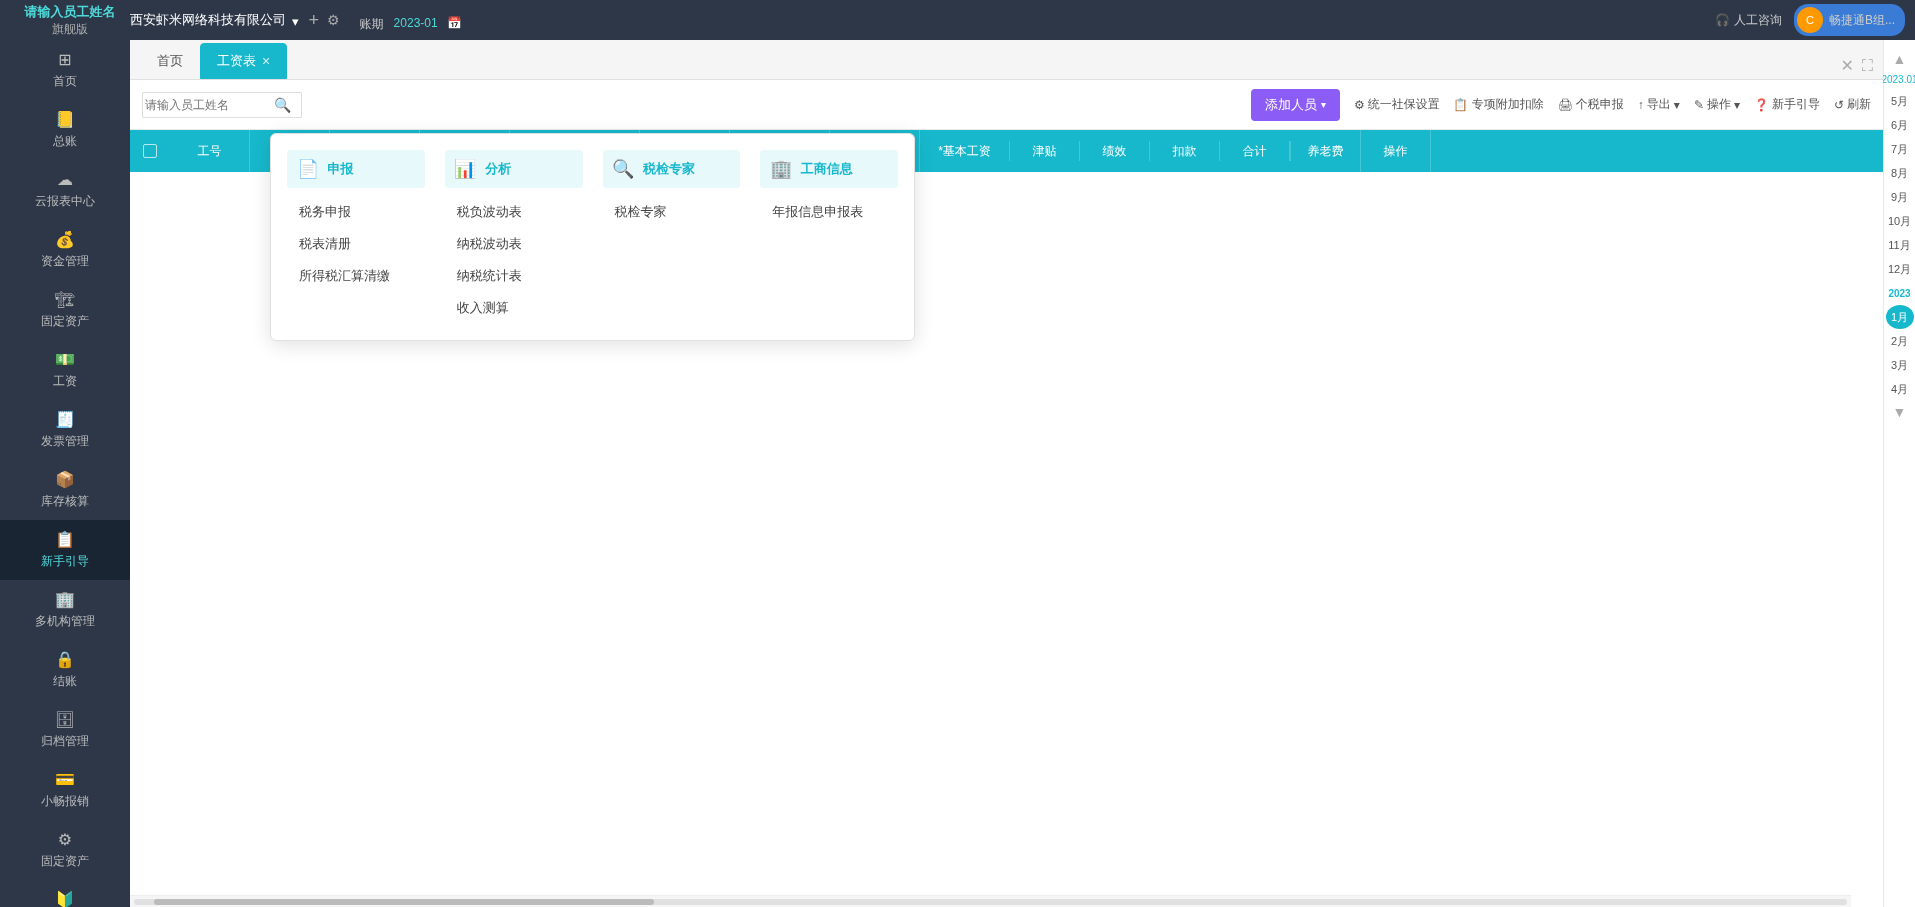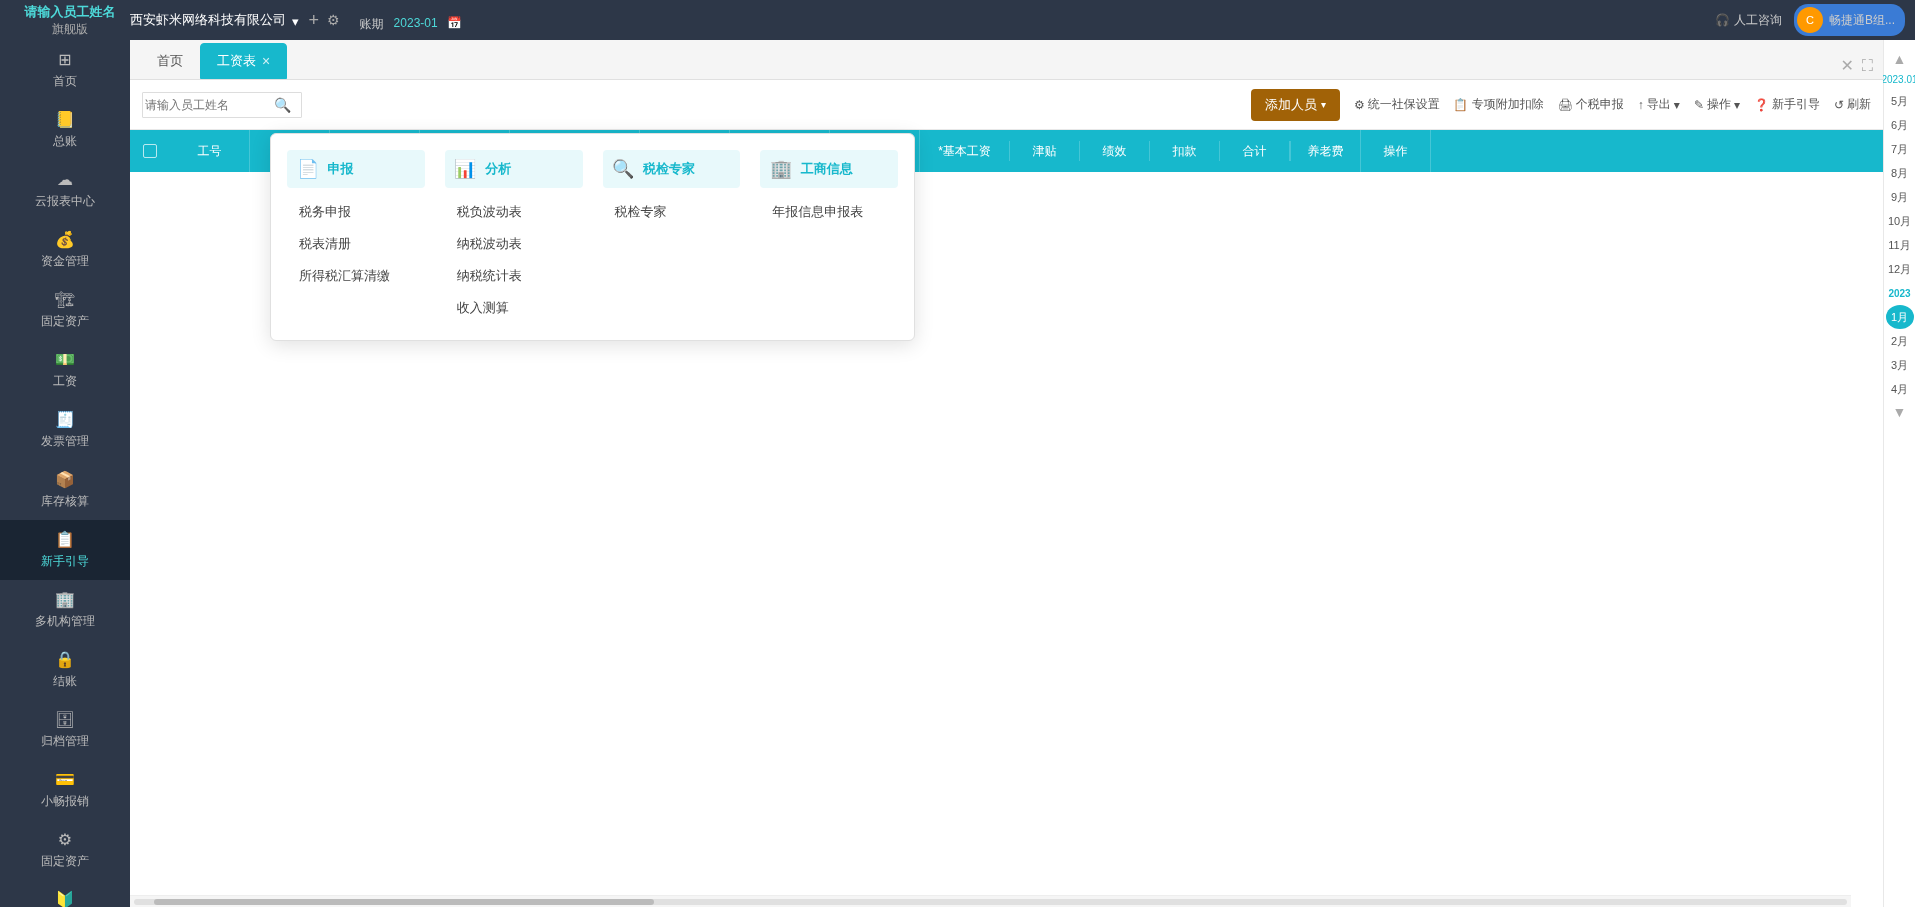--- a/index.html
+++ b/index.html
@@ -151,21 +151,21 @@
       border-radius: 1px;
       padding: 5px 2px;
       font-size: 12px;
       width: 160px;
       color: #999;
       outline: none;
     }
     .search-icon { color: #999; font-size: 14px; margin-left: -28px; }
     .search-wrapper { position: relative; display: flex; align-items: center; }
     .btn-green {
-      background: #a16207;
+      background: #8b5cf6;
       color: #fff;
       border: none;
       border-radius: 4px;
       padding: 7px 14px;
       font-size: 13px;
       cursor: pointer;
       display: flex;
       align-items: center;
       gap: 4px;
     }

